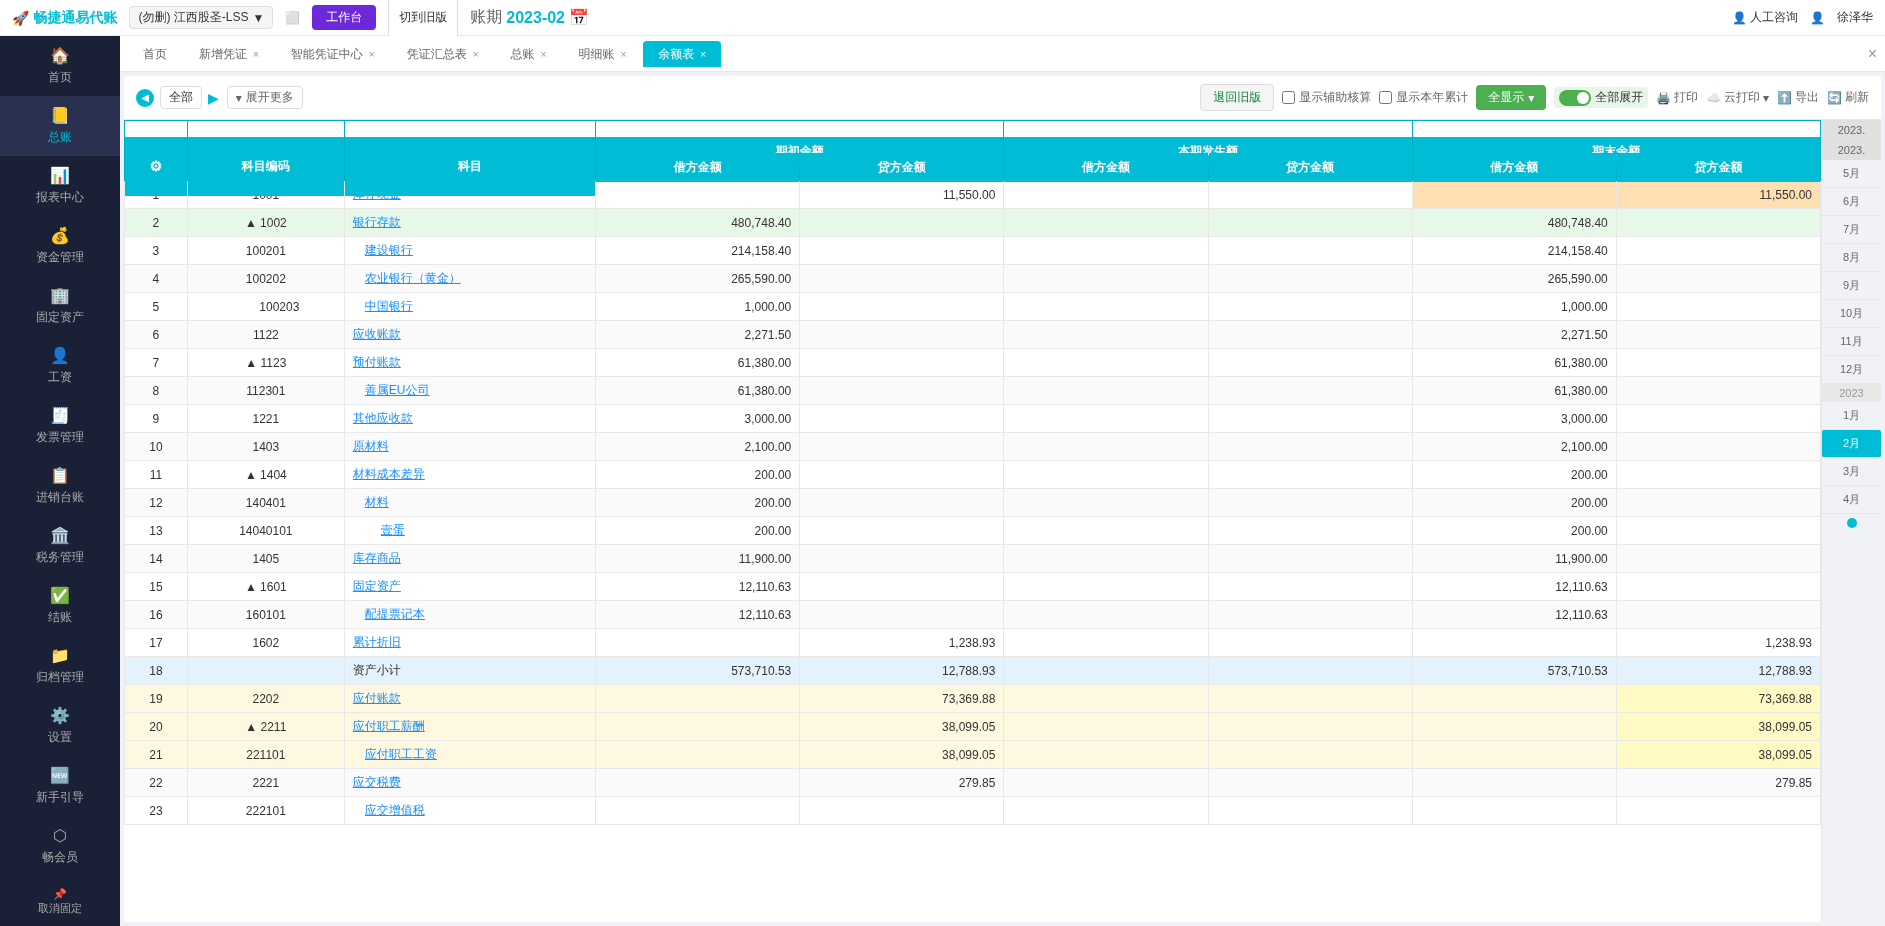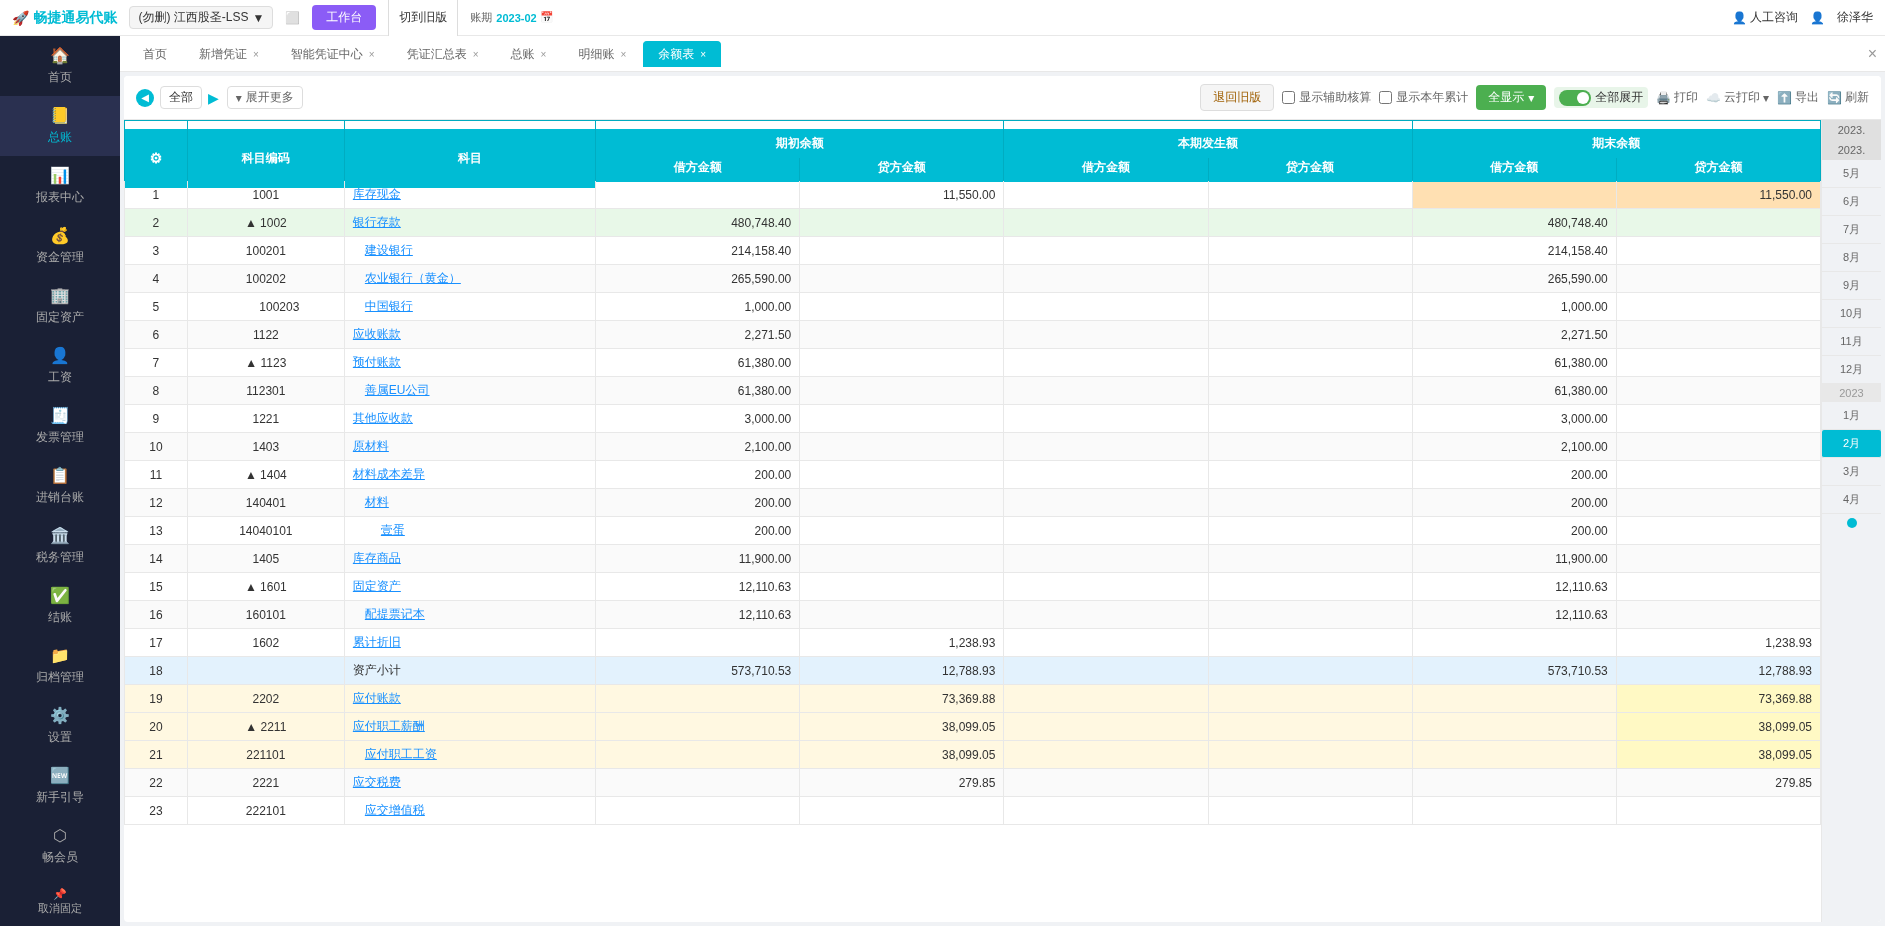--- a/index.html
+++ b/index.html
@@ -35,39 +35,39 @@
       font-size: 12px;
     }
     .title-bar-actions {
       margin-left: auto;
       display: flex;
       align-items: center;
       gap: 12px;
       font-size: 12px;
     }
     .btn-workbench {
-      background: #8b5cf6;
+      background: #6d28d9;
       color: #fff;
       border: none;
       border-radius: 4px;
       padding: 4px 14px;
       cursor: pointer;
       font-size: 12px;
     }
     .btn-switch {
       background: #fff;
       color: #333;
       border: 1px solid #ddd;
       border-radius: 4px;
       padding: 20px 10px;
       cursor: pointer;
       font-size: 12px;
     }
     .accounting-period {
-      font-size: 11px;
+      font-size: 16px;
       color: #666;
       display: flex;
       align-items: center;
       gap: 4px;
     }
 
     
     .main-layout {
       display: flex;
       height: calc(100vh - 36px);
@@ -224,21 +224,21 @@
       padding: 2px 8px;
     }
     .toolbar-right {
       margin-left: auto;
       display: flex;
       align-items: center;
       gap: 8px;
     }
     .btn-return {
       background: #f5f5f5;
-      color: #a16207;
+      color: #15803d;
       border: 1px solid #ddd;
       border-radius: 4px;
       padding: 4px 12px;
       cursor: pointer;
       font-size: 12px;
       margin-left: 44px;
     }
     .checkbox-group {
       display: flex;
       align-items: center;
@@ -306,21 +306,21 @@
       font-size: 12px;
     }
     thead tr th {
       background: #00bcd4;
       color: #fff;
       padding: 6px 8px;
       text-align: center;
       border: 1px solid #00acc1;
       white-space: nowrap;
       position: sticky;
-      top: 8px;
+      top: 16px;
       z-index: 10;
     }
     thead tr:first-child th {
       border-bottom: none;
     }
     thead tr:nth-child(2) th {
       top: 32px;
     }
     tbody tr td {
       padding: 5px 8px;

